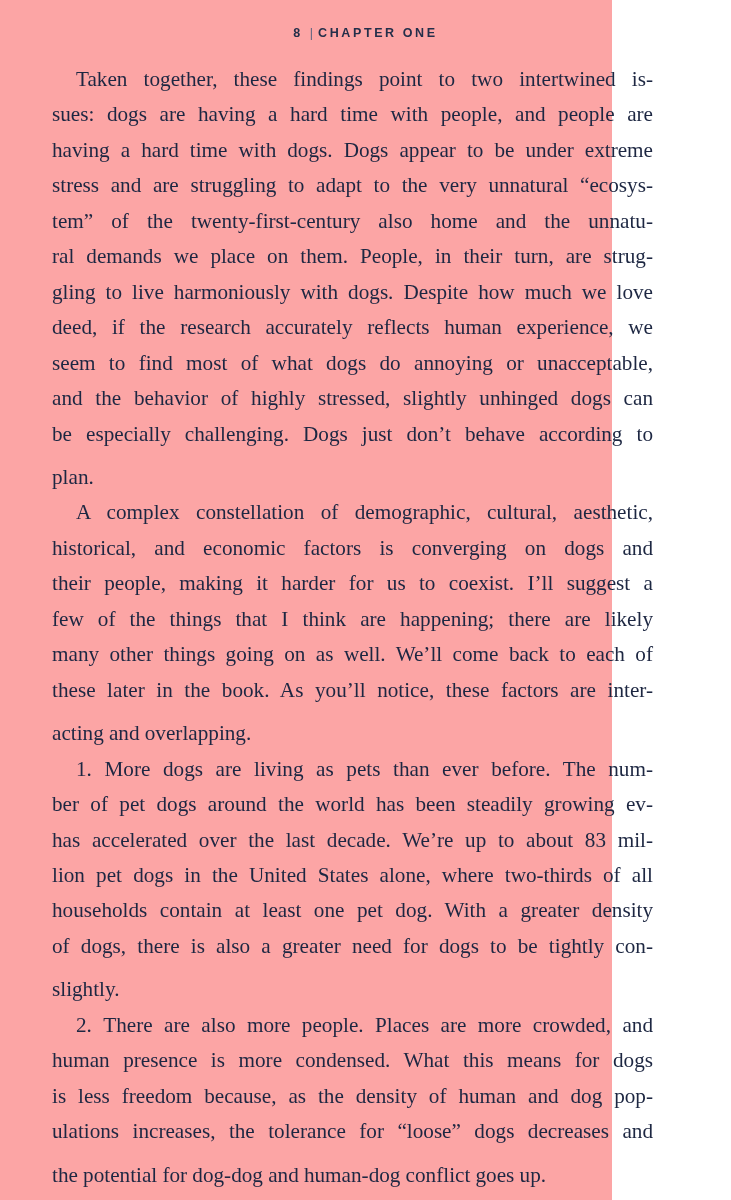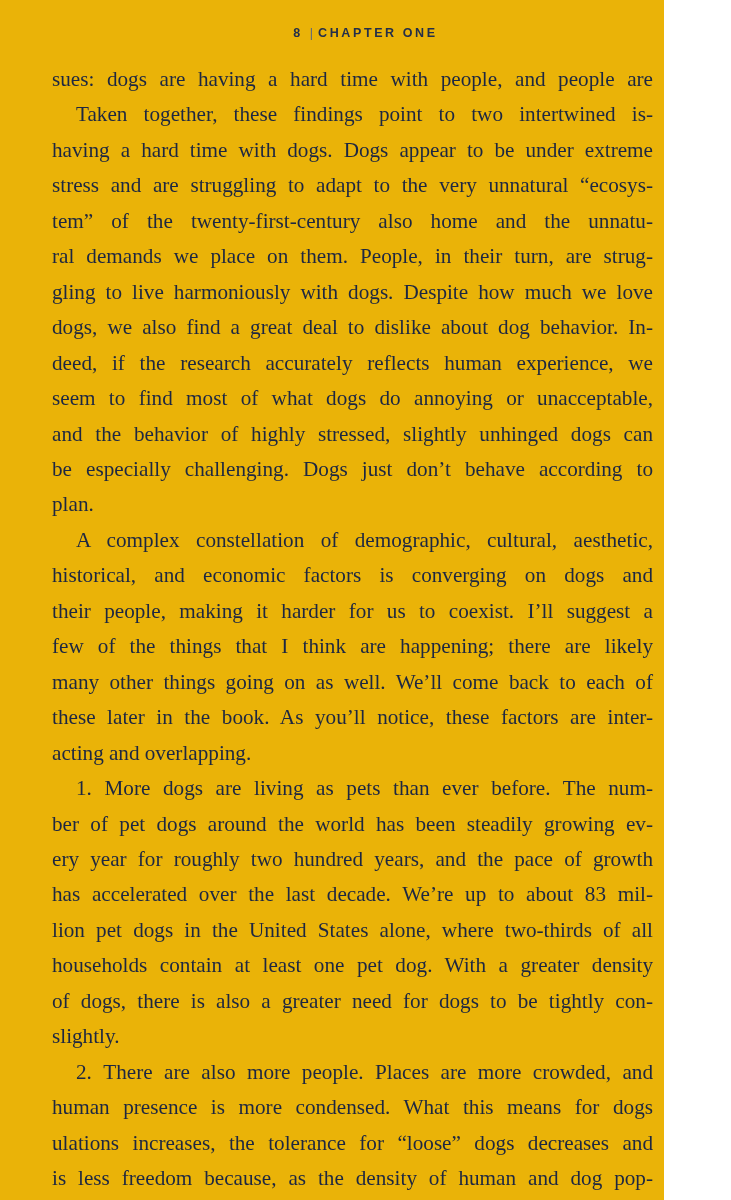--- a/index.html
+++ b/index.html
@@ -10,23 +10,23 @@
   body {
     width: 731px;
     height: 1200px;
     background: #ffffff;
     font-family: "Liberation Serif", "DejaVu Serif", serif;
     overflow: hidden;
   }
 
   .page {
     position: relative;
-    width: 664px;
+    width: 612px;
     height: 1200px;
-    background: #eab308;
+    background: #fca5a5;
     box-sizing: border-box;
   }
 
   
   .running-head {
     position: absolute;
     top: 26px;
     left: 0;
     width: 731px;
     text-align: center;
@@ -80,20 +80,21 @@
     
     display: block;
     text-align: justify;
     text-align-last: justify;
     white-space: normal;
   }
   .line.last {
     text-align: left;
     text-align-last: left;
     white-space: pre;
+    margin-top: 8px;
   }
 
   .indent {
     display: inline-block;
     width: 24px;
   }
 
   .osf {
     font-feature-settings: "onum" 1;
   }
@@ -102,55 +103,53 @@
 <body>
 
 <div class="page">
 
   <div class="running-head">
     <span class="folio">8</span><span class="rule">|</span><span class="chap">CHAPTER ONE</span>
   </div>
 
   <div class="textblock">
     <p class="para">
+        <span class="line just"><span class="indent">&nbsp;</span>Taken together, these findings point to two intertwined is-</span>
         <span class="line just">sues: dogs are having a hard time with people, and people are</span>
-        <span class="line just"><span class="indent">&nbsp;</span>Taken together, these findings point to two intertwined is-</span>
         <span class="line just">having a hard time with dogs. Dogs appear to be under extreme</span>
         <span class="line just">stress and are struggling to adapt to the very unnatural “ecosys-</span>
         <span class="line just">tem” of the twenty-first-century also home and the unnatu-</span>
         <span class="line just">ral demands we place on them. People, in their turn, are strug-</span>
         <span class="line just">gling to live harmoniously with dogs. Despite how much we love</span>
-        <span class="line just">dogs, we also find a great deal to dislike about dog behavior. In-</span>
         <span class="line just">deed, if the research accurately reflects human experience, we</span>
         <span class="line just">seem to find most of what dogs do annoying or unacceptable,</span>
         <span class="line just">and the behavior of highly stressed, slightly unhinged dogs can</span>
         <span class="line just">be especially challenging. Dogs just don’t behave according to</span>
         <span class="line last">plan.</span>
       </p>
     <p class="para">
         <span class="line just"><span class="indent">&nbsp;</span>A complex constellation of demographic, cultural, aesthetic,</span>
         <span class="line just">historical, and economic factors is converging on dogs and</span>
         <span class="line just">their people, making it harder for us to coexist. I’ll suggest a</span>
         <span class="line just">few of the things that I think are happening; there are likely</span>
         <span class="line just">many other things going on as well. We’ll come back to each of</span>
         <span class="line just">these later in the book. As you’ll notice, these factors are inter-</span>
         <span class="line last">acting and overlapping.</span>
       </p>
     <p class="para">
         <span class="line just"><span class="indent">&nbsp;</span><span class="osf">1. </span>More dogs are living as pets than ever before. The num-</span>
         <span class="line just">ber of pet dogs around the world has been steadily growing ev-</span>
-        <span class="line just">ery year for roughly two hundred years, and the pace of growth</span>
         <span class="line just">has accelerated over the last decade. We’re up to about 83 mil-</span>
         <span class="line just">lion pet dogs in the United States alone, where two-thirds of all</span>
         <span class="line just">households contain at least one pet dog. With a greater density</span>
         <span class="line just">of dogs, there is also a greater need for dogs to be tightly con-</span>
         <span class="line last">slightly.</span>
       </p>
     <p class="para">
         <span class="line just"><span class="indent">&nbsp;</span><span class="osf">2. </span>There are also more people. Places are more crowded, and</span>
         <span class="line just">human presence is more condensed. What this means for dogs</span>
+        <span class="line just">is less freedom because, as the density of human and dog pop-</span>
         <span class="line just">ulations increases, the tolerance for “loose” dogs decreases and</span>
-        <span class="line just">is less freedom because, as the density of human and dog pop-</span>
         <span class="line last">the potential for dog-dog and human-dog conflict goes up.</span>
       </p>
   </div>
 
 </div>
 
 </body></html>

